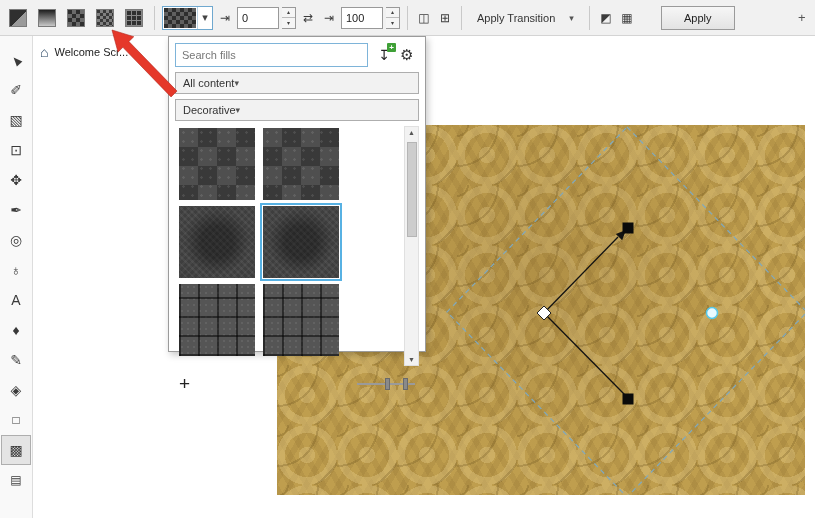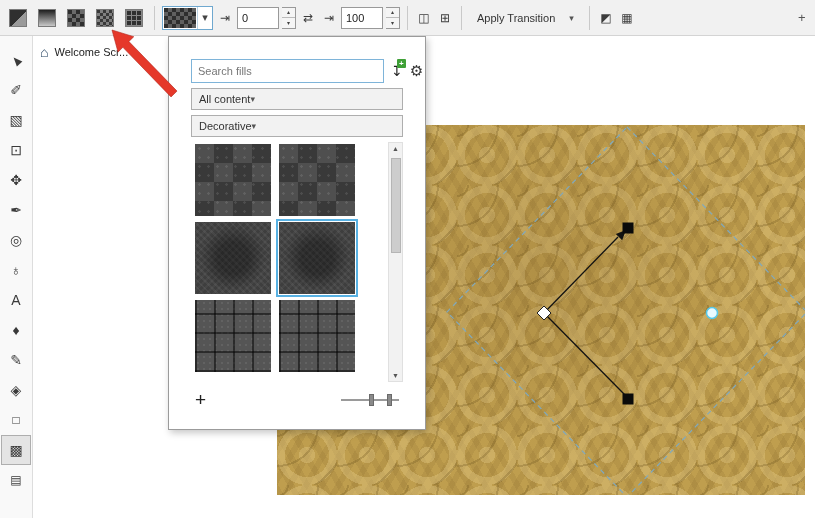--- a/index.html
+++ b/index.html
@@ -54,22 +54,22 @@
     background-image:
       radial-gradient(ellipse at 50% 40%, rgba(90,60,20,.14), transparent 60%),
       repeating-radial-gradient(circle at 0 0, rgba(150,120,50,0) 0 10px, rgba(110,85,30,.28) 10px 12px, transparent 12px 30px),
       repeating-radial-gradient(circle at 30px 30px, rgba(232,208,142,.34) 0 8px, transparent 8px 22px),
       repeating-linear-gradient(60deg, rgba(120,90,35,.13) 0 6px, transparent 6px 14px),
       repeating-linear-gradient(-60deg, rgba(120,90,35,.13) 0 6px, transparent 6px 14px);
     background-size:auto,60px 60px,60px 60px,auto,auto;cursor:crosshair}
   .canvas svg{position:absolute;left:0;top:0}
 
   
-  .panel{position:absolute;left:168px;top:36px;width:258px;height:394px;background:#fff;border:1px solid #9b9b9b;
-         box-shadow:2px 3px 7px rgba(0,0,0,.22);z-index:20;padding:22px}
+  .panel{position:absolute;left:168px;top:36px;width:258px;height:316px;background:#fff;border:1px solid #9b9b9b;
+         box-shadow:2px 3px 7px rgba(0,0,0,.22);z-index:20;padding:6px}
   .search-row{display:flex;align-items:center;gap:7px;margin-bottom:5px}
   .search{flex:0 0 193px;height:24px;border:1px solid #7eb4d9;padding:0 6px;font:11px "Liberation Sans",sans-serif;color:#333}
   .search::placeholder{color:#777}
   .import-ico{position:relative;font-size:14px;color:#222;cursor:pointer;width:18px;text-align:center}
   .import-ico .badge{position:absolute;right:-3px;top:-4px;font-size:8px;font-weight:bold;color:#fff;background:#3fa037;width:9px;height:9px;line-height:9px;text-align:center;border-radius:1px}
   .gear-ico{font-size:15px;color:#333;cursor:pointer}
   .dd{height:22px;border:1px solid #aeaeae;background:#f2f2f2;display:flex;align-items:center;justify-content:flex-start;
       padding:0 7px;margin-bottom:5px;cursor:pointer}
   .dd .arr{font-size:9px;color:#555}
   .thumbs{position:relative;height:240px;margin-top:4px}
@@ -153,20 +153,21 @@
 
     <div class="blend">
       <span class="lbl">Apply Transition</span>
       <span class="arr">▾</span>
     </div>
 
     <div class="sep"></div>
     <span class="tb-ico">◩</span>
     <span class="tb-ico">▦</span>
 
+    <div class="apply">Apply</div>
     <span class="overflow">+</span>
   </div>
 
   <div class="toolbox">
     <div class="tool pick">
         <span>▲</span>
       </div>
     <div class="tool">
         <span>✐</span>
       </div>

